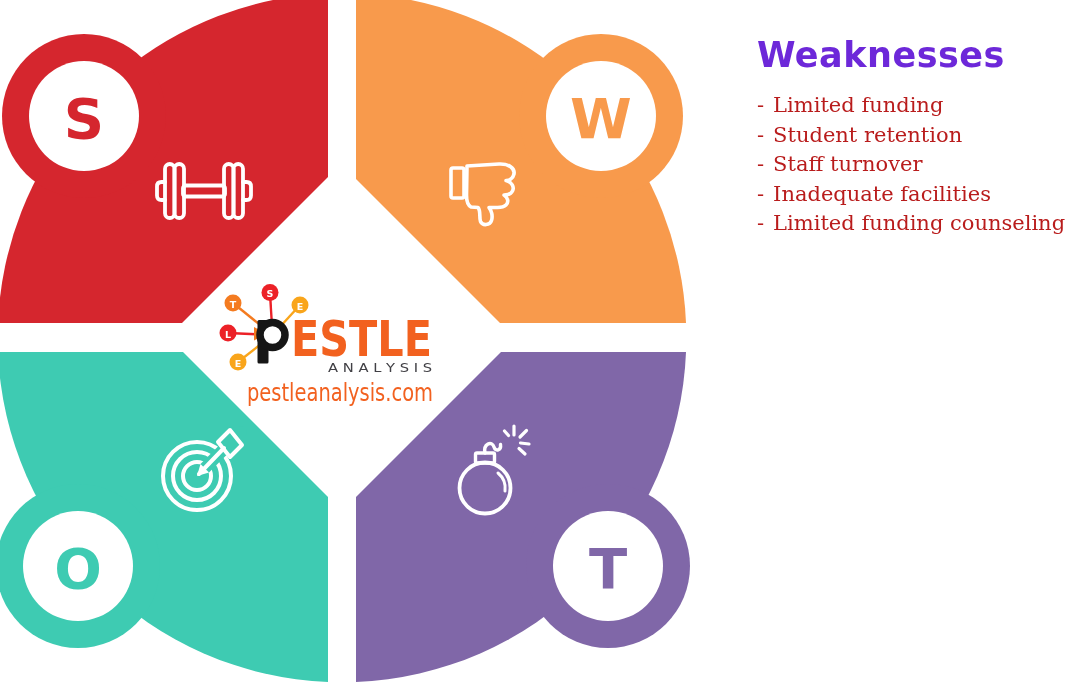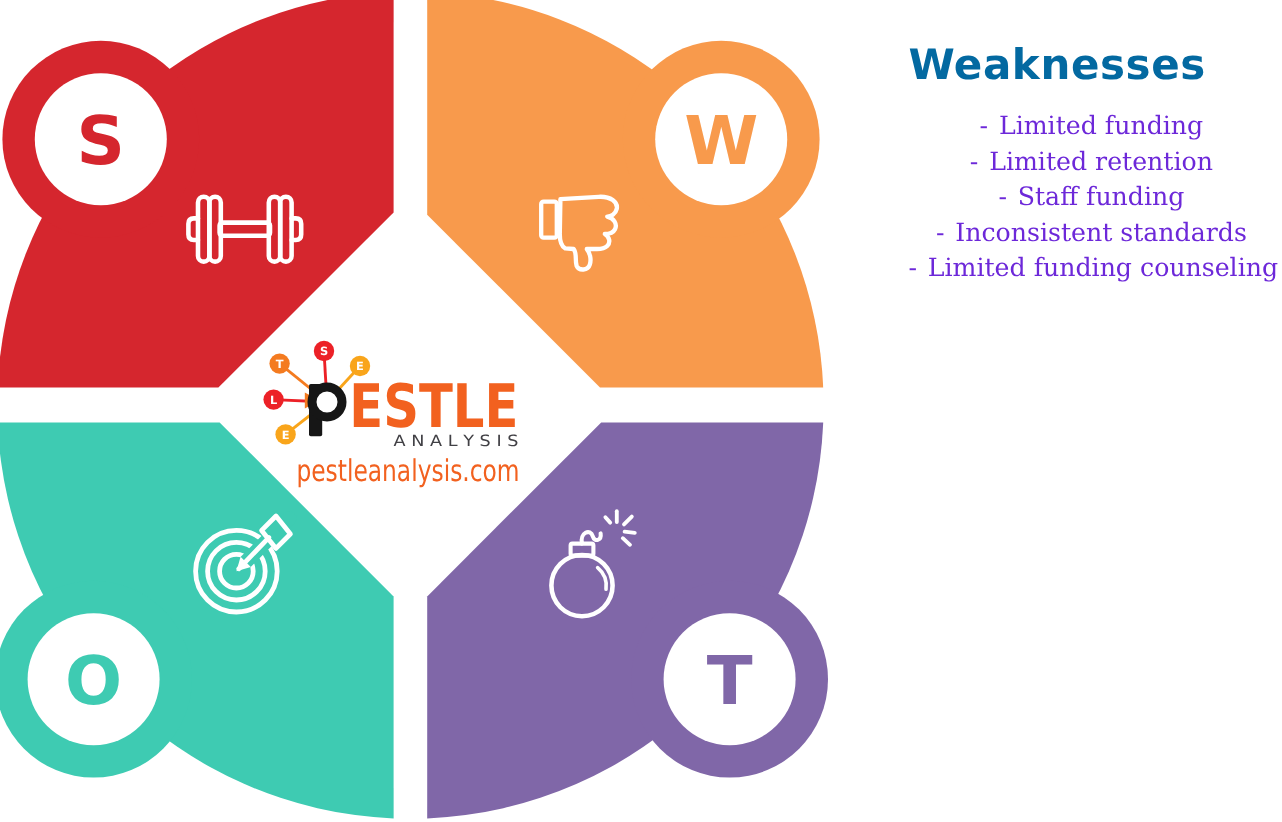--- a/index.html
+++ b/index.html
@@ -1,22 +1,22 @@
 <!DOCTYPE html>
 <html><head>
 <meta charset="utf-8">
 <style>
   html,body{margin:0;padding:0;background:#ffffff;}
   .screen{position:relative;width:1068px;height:685px;background:#fff;overflow:hidden;
           font-family:"DejaVu Sans",sans-serif;}
   .wheel-svg{position:absolute;left:0;top:0;}
   .panel{position:absolute;left:757px;top:34px;width:305px;}
-  .panel h1{margin:0;font:700 35px/1.2 "DejaVu Sans",sans-serif;color:#0369a1;letter-spacing:.5px;}
+  .panel h1{margin:0;font:700 35px/1.2 "DejaVu Sans",sans-serif;color:#6d28d9;letter-spacing:.5px;}
   .panel ul{list-style:none;margin:15px 0 0 0;padding:0;
-            font:400 21px/29.5px "DejaVu Serif",serif;color:#6d28d9;text-align:center;}
+            font:400 21px/29.5px "DejaVu Serif",serif;color:#b91c1c;}
   .panel li{white-space:nowrap;}
   .panel li::before{content:"-";margin-right:9px;}
   text{font-family:"DejaVu Sans",sans-serif;}
 </style>
 </head>
 <body>
 
 <div class="screen">
 
   <svg class="wheel-svg" width="1068" height="685" viewBox="0 0 1068 685">
@@ -115,19 +115,19 @@
       <text x="291" y="356" font-size="50" font-weight="bold" textLength="141" lengthAdjust="spacingAndGlyphs" fill="#F2611F">ESTLE</text>
       <text x="432" y="371.5" font-size="13" font-weight="500" text-anchor="end" textLength="104" lengthAdjust="spacingAndGlyphs" fill="#414045">A N A L Y S I S</text>
       <text x="340" y="401" font-size="25" text-anchor="middle" textLength="186" lengthAdjust="spacingAndGlyphs" font-family="Liberation Sans, sans-serif" fill="#F2611F">pestleanalysis.com</text>
     </g>
   </svg>
 
   <div class="panel">
     <h1>Weaknesses</h1>
     <ul>
       <li>Limited funding</li>
-      <li>Limited retention</li>
-      <li>Staff funding</li>
-      <li>Inconsistent standards</li>
+      <li>Student retention</li>
+      <li>Staff turnover</li>
+      <li>Inadequate facilities</li>
       <li>Limited funding counseling</li>
     </ul>
   </div>
 </div>
 
 </body></html>

